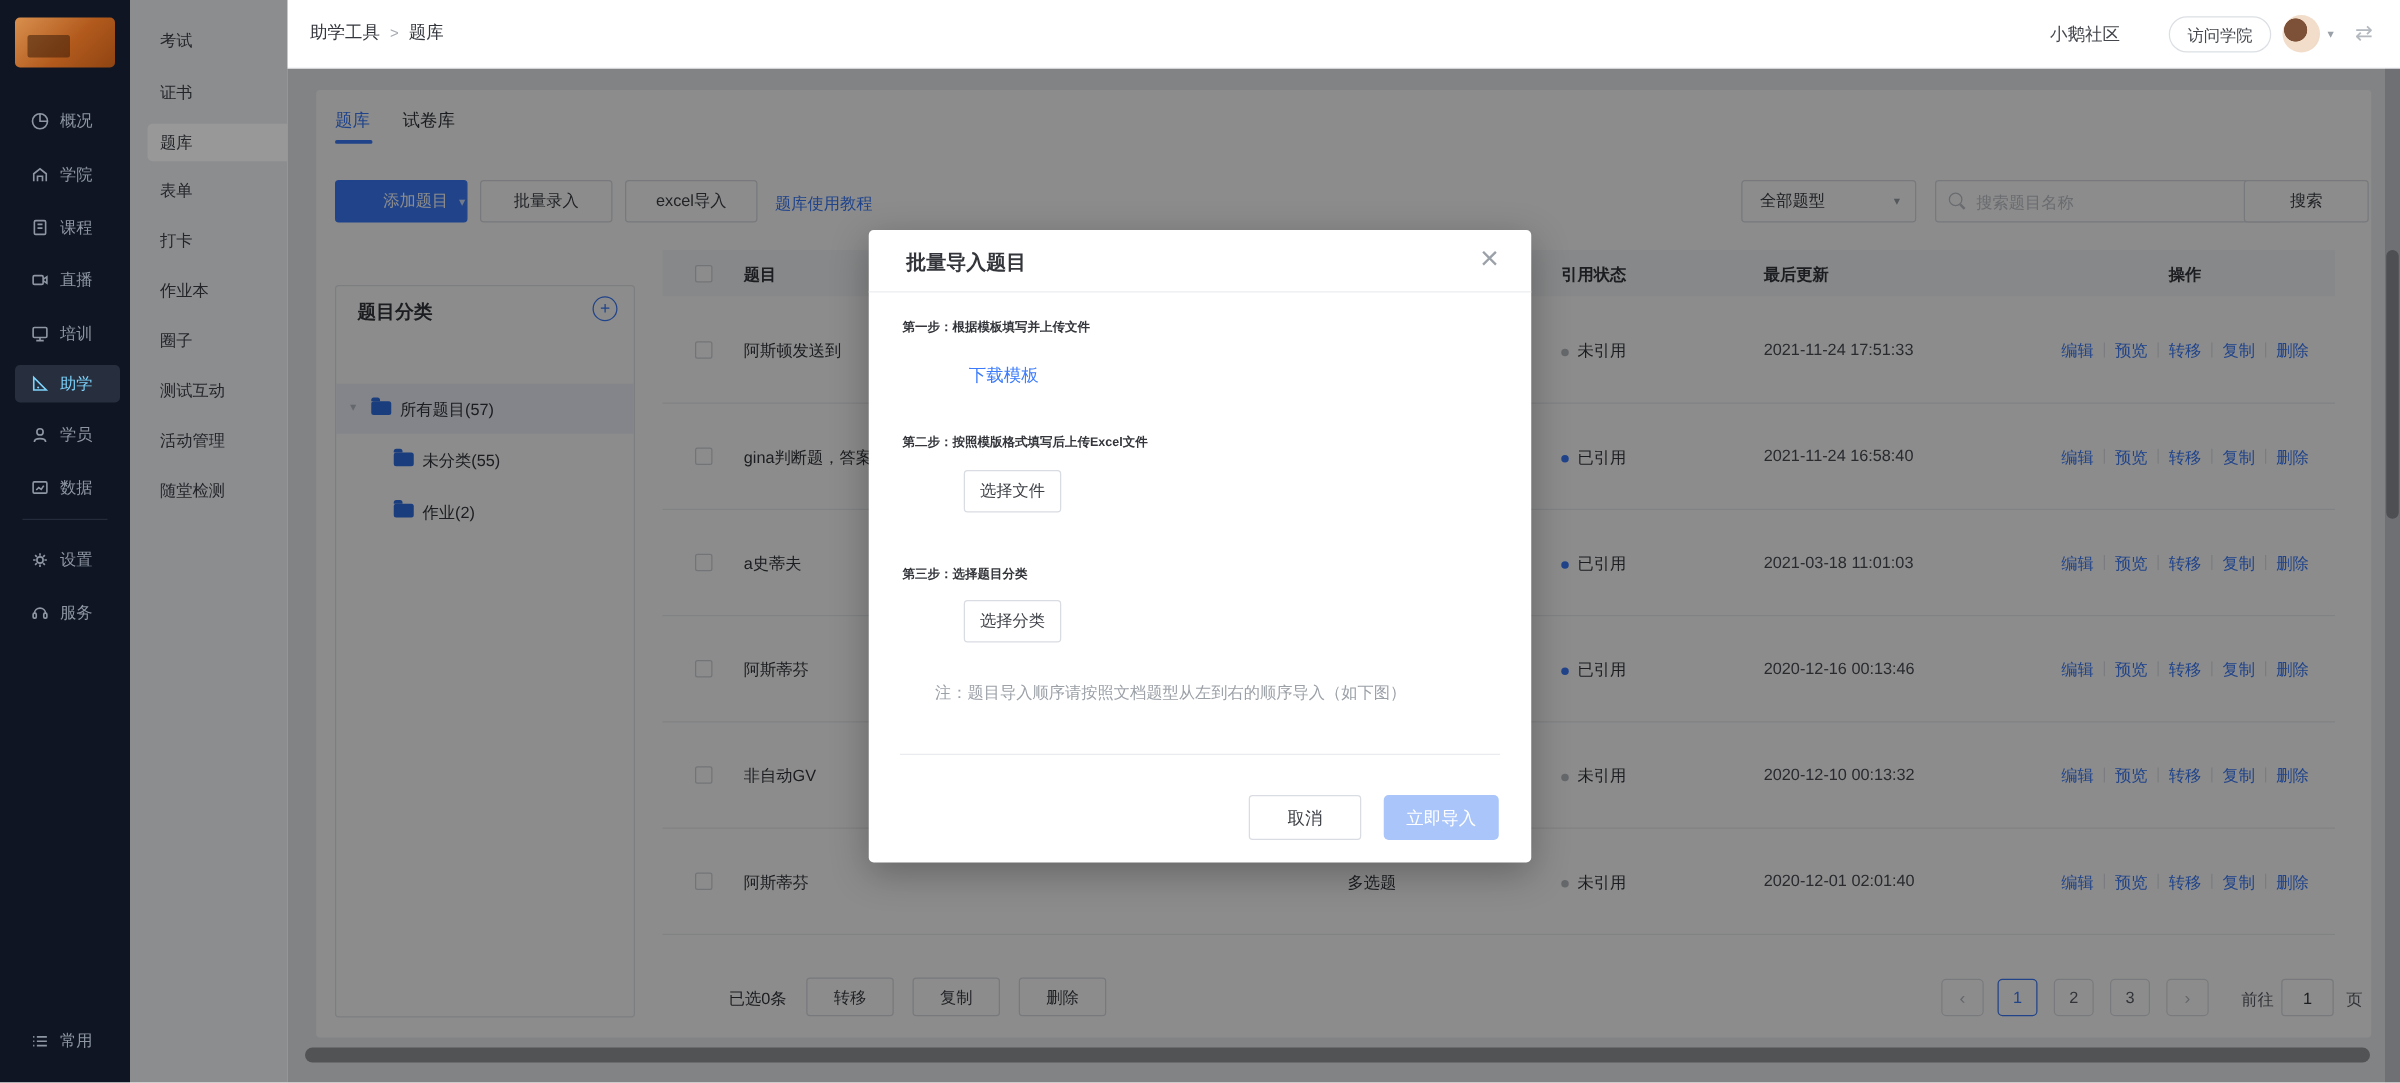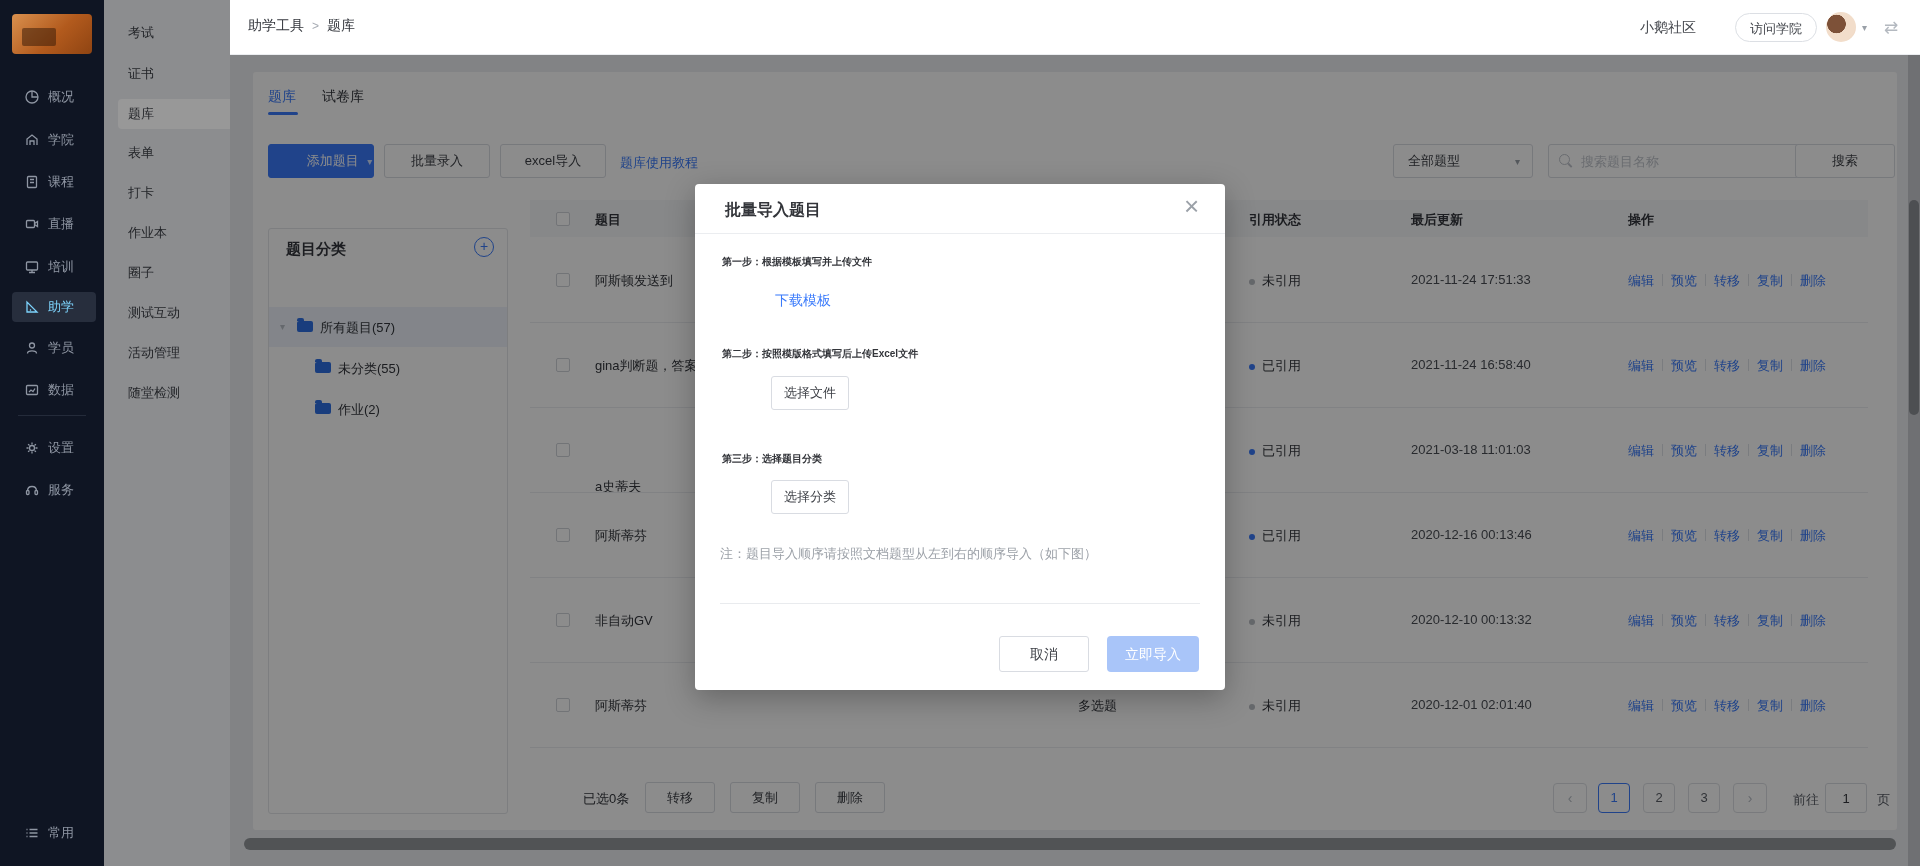--- a/index.html
+++ b/index.html
@@ -73,21 +73,21 @@
   
   .thead{left:530px;top:200px;width:1338px;height:37px;background:#f6f7f9;}
   .th{top:211px;font-size:13px;font-weight:600;color:#33363c;}
   .checkbox{width:14px;height:14px;border:1px solid #cfd3d9;border-radius:2px;background:#fff;box-sizing:border-box;cursor:pointer;}
   .rowsep{left:530px;width:1338px;height:1px;background:#ecedf0;}
   .cell{font-size:13px;color:#33363c;}
   .date{color:#4a4e55;}
   .dot{width:6px;height:6px;border-radius:50%;display:inline-block;}
   .dot.ref{background:#3b7bfb;}
   .dot.unref{background:#b9bdc4;}
-  .acts{width:240px;text-align:left;font-size:13px;}
+  .acts{width:240px;text-align:center;font-size:13px;}
   .alink{color:#3b7bfb;cursor:pointer;}
   .asep{display:inline-block;width:1px;height:12px;background:#dfe2e7;margin:0 8px;vertical-align:-1px;}
 
   
   .pagebtn{box-sizing:border-box;border:1px solid #dcdfe4;border-radius:4px;background:#fff;color:#5a5e66;
            text-align:center;font-size:13px;line-height:28px;cursor:pointer;}
   .pagebtn.cur{border-color:#3b7bfb;color:#3b7bfb;}
   .pagebtn .caret{font-size:14px;color:#b6bcc4;}
 
   
@@ -101,21 +101,21 @@
 
   
   .modal{left:695px;top:184px;width:530px;height:506px;background:#fff;border-radius:4px;z-index:50;
          box-shadow:0 8px 30px rgba(0,0,0,.28);}
   .m-title{left:725px;top:200px;font-size:16px;font-weight:600;color:#33353a;z-index:51;}
   .m-close{left:1184px;top:193px;font-size:26px;color:#9ba1a8;z-index:51;cursor:pointer;line-height:1;}
   .m-div{left:695px;top:233px;width:530px;height:1px;background:#ebedf0;z-index:51;}
   .m-step{font-size:10px;font-weight:600;color:#33353a;z-index:51;}
   .m-link{font-size:14px;z-index:51;}
   .m-btn{width:78px;height:34px;line-height:32px;z-index:51;}
-  .m-note{left:720px;top:545px;font-size:13px;color:#9ca1a8;z-index:51;}
+  .m-note{left:748px;top:545px;font-size:13px;color:#9ca1a8;z-index:51;}
   .sheetbar{left:720px;top:574px;width:480px;height:30px;z-index:51;}
   .sheetline{left:720px;top:603px;width:480px;height:1px;background:#e9ebee;z-index:51;}
   .sheet{position:absolute;top:0;width:90px;height:30px;line-height:30px;text-align:center;background:#f4f5f7;
          color:#9aa0a8;font-size:13px;}
   .sheet .caret{font-size:8px;color:#b6bcc4;margin-left:5px;}
   .sheet.on{background:#fff;color:#33353a;font-weight:600;}
   .sheet.on::after{content:"";position:absolute;left:0;bottom:-1px;width:100%;height:3px;background:#3b7bfb;}
   .m-cancel{left:999px;top:636px;width:90px;height:36px;line-height:34px;font-size:14px;z-index:51;}
   .m-submit{left:1107px;top:636px;width:92px;height:36px;line-height:36px;border-radius:4px;background:#a9c5f9;
             color:#fff;font-size:14px;text-align:center;z-index:51;cursor:pointer;}
@@ -293,21 +293,21 @@
   <div class="abs cell" style="left:1078px;top:357px;"></div>
   <span class="abs dot ref" style="left:1249px;top:364px;"></span>
   <div class="abs cell" style="left:1262px;top:357px;">已引用</div>
   <div class="abs cell date" style="left:1411px;top:357px;">2021-11-24 16:58:40</div>
   <div class="abs acts" style="left:1628px;top:357px;">
     <span class="alink">编辑</span><span class="asep"></span><span class="alink">预览</span><span class="asep"></span><span class="alink">转移</span><span class="asep"></span><span class="alink">复制</span><span class="asep"></span><span class="alink">删除</span>
   </div>
   <div class="abs rowsep" style="top:407px;"></div>
 
   <span class="abs checkbox" style="left:556px;top:443px;"></span>
-  <div class="abs cell" style="left:595px;top:442px;margin-top:36px;">a史蒂夫</div>
+  <div class="abs cell" style="left:595px;top:442px;">a史蒂夫</div>
   <div class="abs cell" style="left:1078px;top:442px;"></div>
   <span class="abs dot ref" style="left:1249px;top:449px;"></span>
   <div class="abs cell" style="left:1262px;top:442px;">已引用</div>
   <div class="abs cell date" style="left:1411px;top:442px;">2021-03-18 11:01:03</div>
   <div class="abs acts" style="left:1628px;top:442px;">
     <span class="alink">编辑</span><span class="asep"></span><span class="alink">预览</span><span class="asep"></span><span class="alink">转移</span><span class="asep"></span><span class="alink">复制</span><span class="asep"></span><span class="alink">删除</span>
   </div>
   <div class="abs rowsep" style="top:492px;"></div>
 
   <span class="abs checkbox" style="left:556px;top:528px;"></span>

